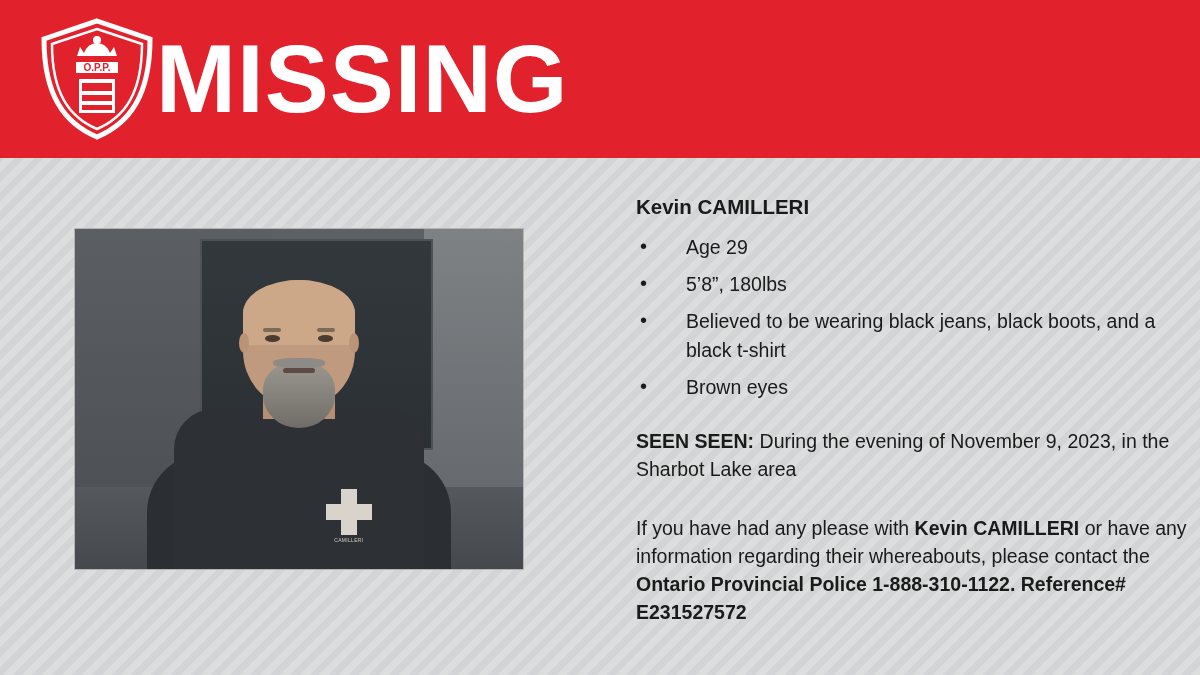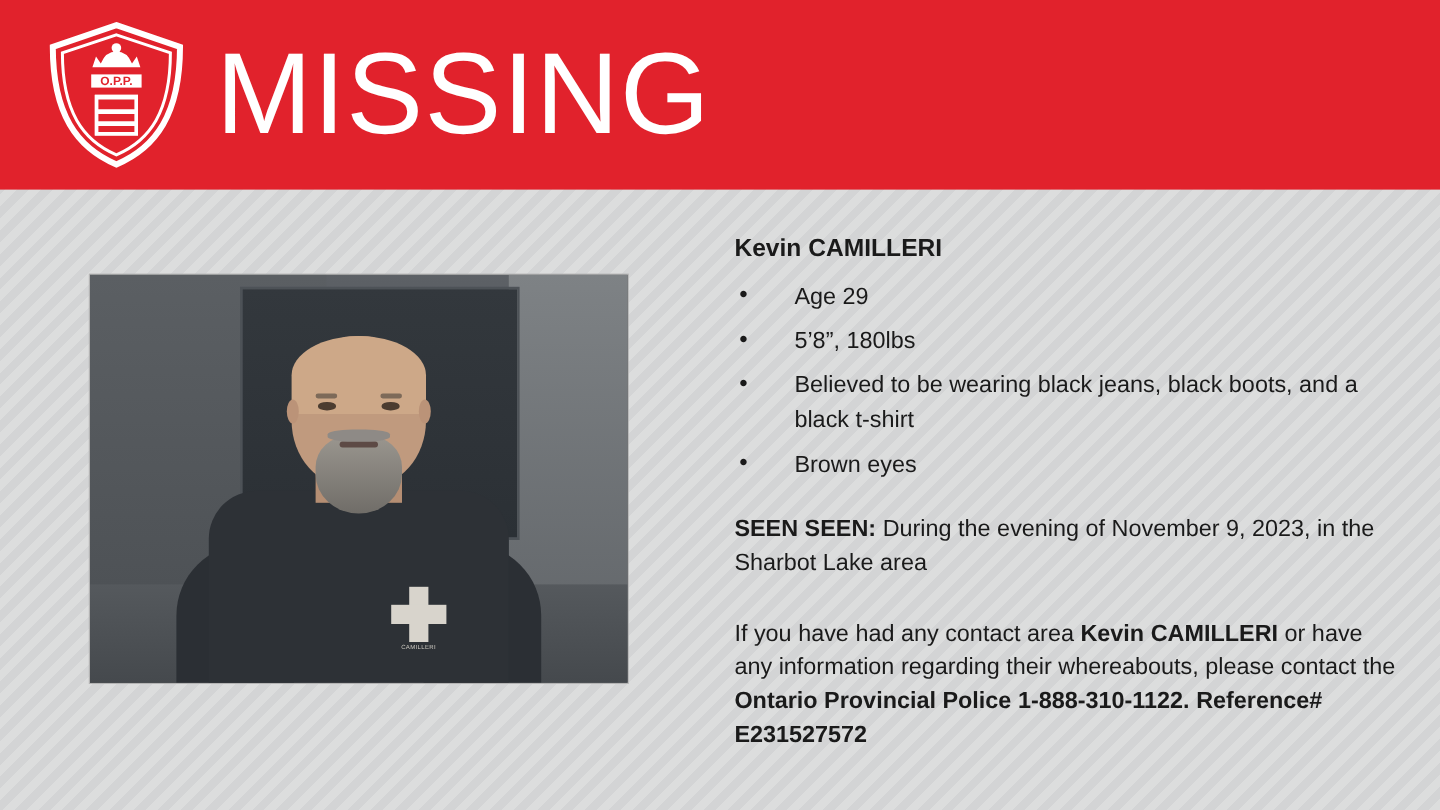--- a/index.html
+++ b/index.html
@@ -39,24 +39,23 @@
   }
   .crest {
     margin-left: 38px;
     width: 118px;
     height: 124px;
     position: relative;
     flex: 0 0 auto;
   }
   .crest svg { display: block; }
   .missing-title {
-    margin-left: 24px;
     color: #ffffff;
     font-size: 96px;
-    font-weight: normal;
+    font-weight: bold;
     letter-spacing: 1px;
     line-height: 1;
     font-family: "Liberation Sans", sans-serif;
   }
 
   
   .photo-frame {
     position: absolute;
     left: 75px;
     top: 229px;
@@ -229,21 +228,21 @@
     top: 70%;
     width: 28%;
     height: 4%;
     background: #5d4a45;
     border-radius: 3px;
   }
 
   
   .info {
     position: absolute;
-    left: 612px;
+    left: 636px;
     top: 192px;
     width: 560px;
     color: #1a1a1a;
     font-size: 19.5px;
     line-height: 1.45;
   }
   .person-name {
     font-weight: bold;
     font-size: 20.5px;
     margin-bottom: 11px;
@@ -328,17 +327,17 @@
       <li>5’8”, 180lbs</li>
       <li>Believed to be wearing black jeans, black boots, and a black t-shirt</li>
       <li>Brown eyes</li>
     </ul>
 
     <div class="last-seen">
       <b>SEEN SEEN:</b><span> During the evening of November 9, 2023, in the Sharbot Lake area</span>
     </div>
 
     <div class="contact">
-      <span>If you have had any contact area </span><b>Kevin CAMILLERI</b><span> or have any information regarding their whereabouts, please contact the </span><b>Ontario Provincial Police 1-888-310-1122. Reference# E231527572</b>
+      <span>If you have had any please with </span><b>Kevin CAMILLERI</b><span> or have any information regarding their whereabouts, please contact the </span><b>Ontario Provincial Police 1-888-310-1122. Reference# E231527572</b>
     </div>
   </div>
 
 </div>
 
 </body></html>

